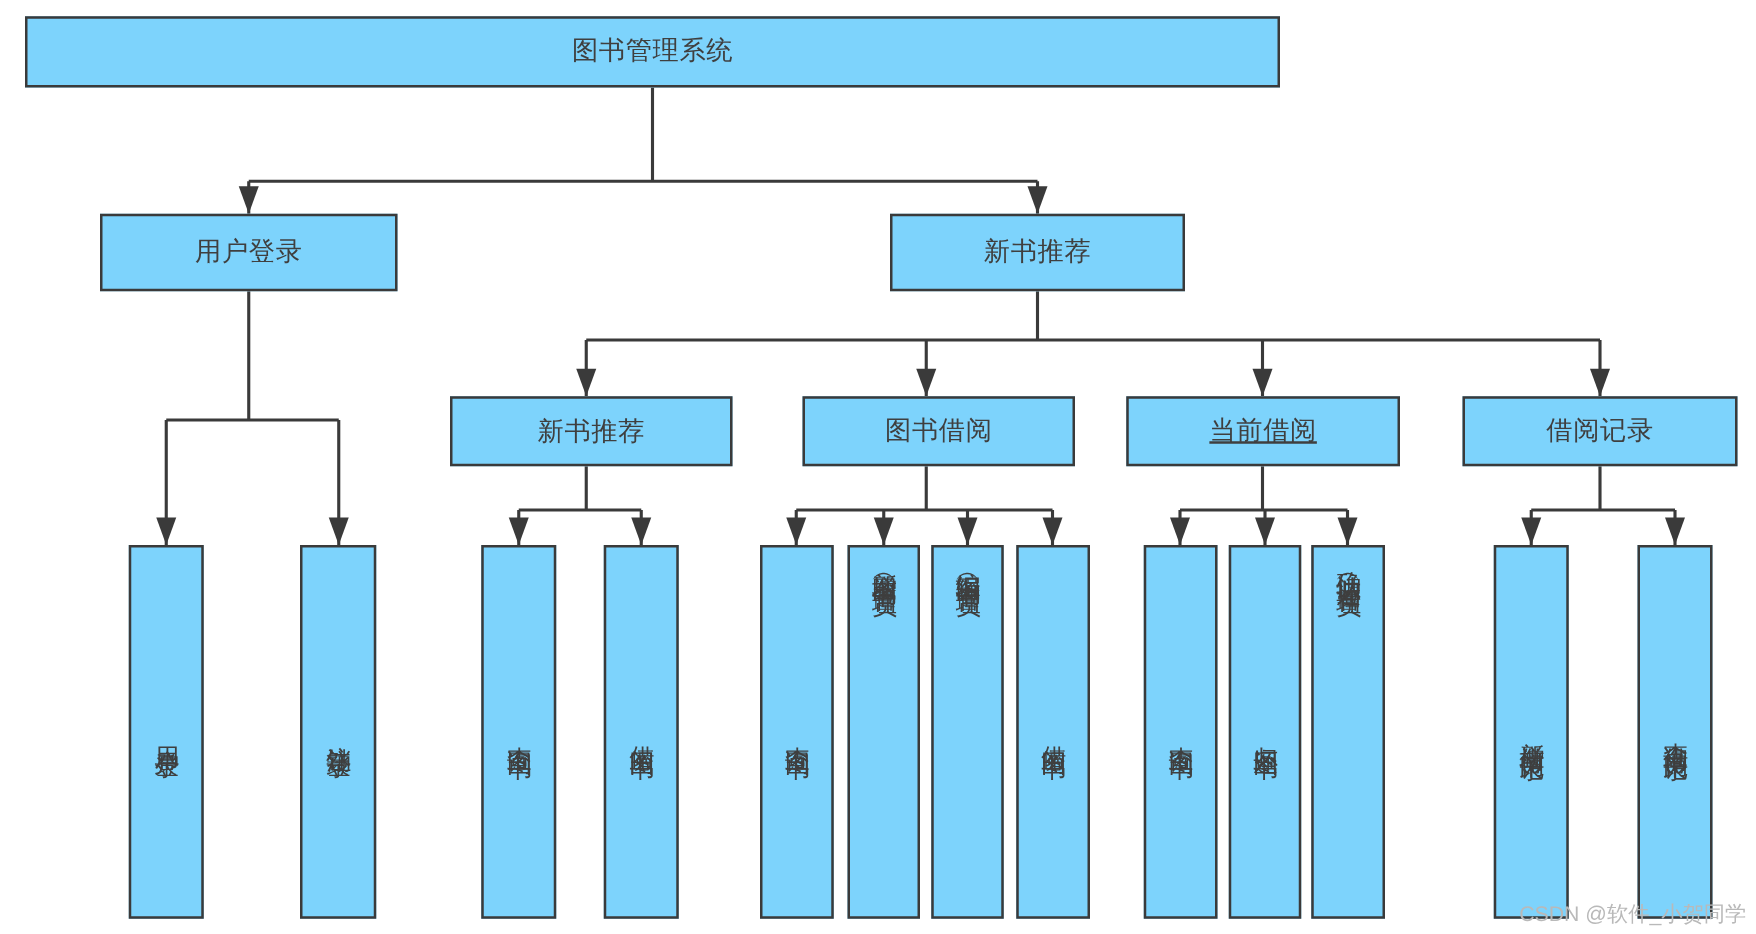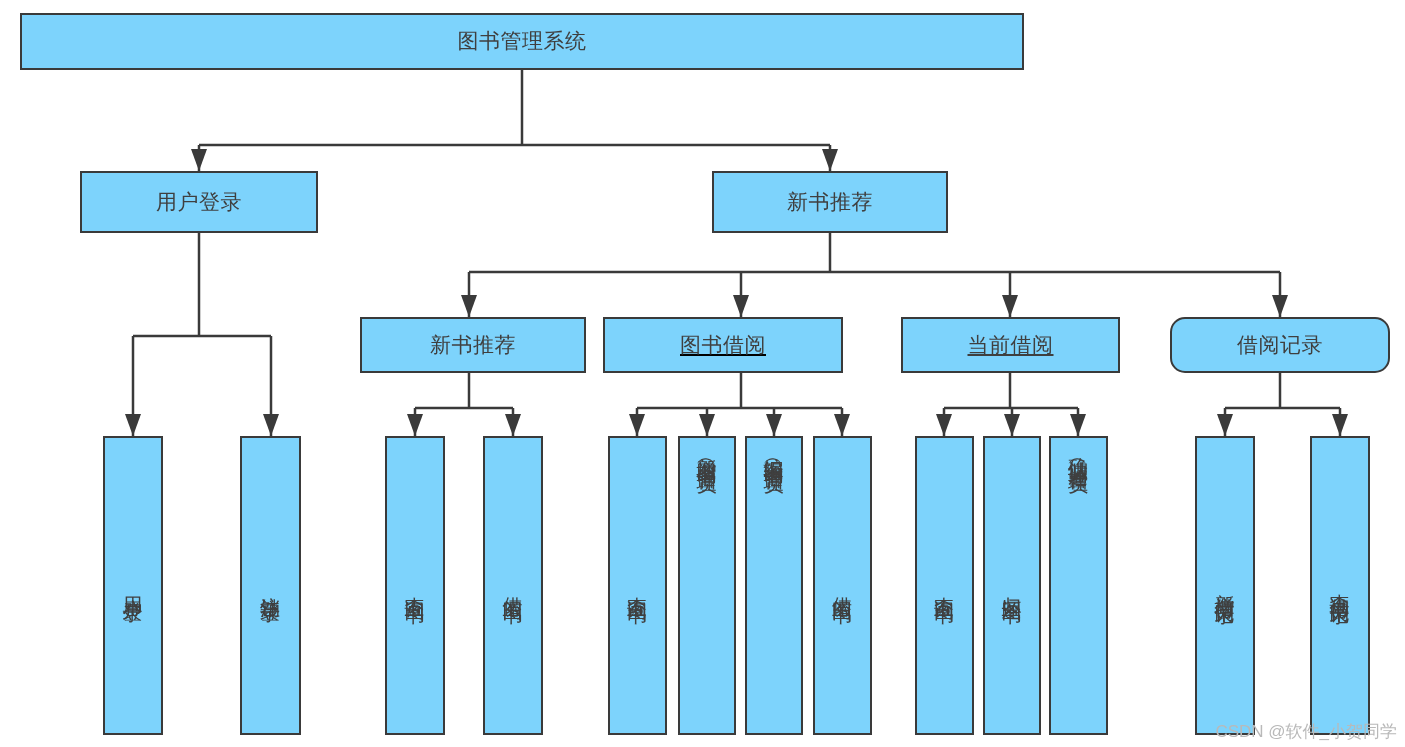--- a/index.html
+++ b/index.html
@@ -138,27 +138,27 @@
       </div>
       <div class="node-box" style="left: 80px; top: 171px; width: 238px; height: 62px; border-color: rgb(58, 58, 58);">
         <span class="node-label" style="color: rgb(63, 63, 63);">用户登录</span>
       </div>
       <div class="node-box" style="left: 712px; top: 171px; width: 236px; height: 62px; border-color: rgb(58, 58, 58);">
         <span class="node-label" style="color: rgb(63, 63, 63);">新书推荐</span>
       </div>
       <div class="node-box" style="left: 360px; top: 317px; width: 226px; height: 56px; border-color: rgb(58, 58, 58); font-family: Liberation Serif, serif;">
         <span class="node-label" style="color: rgb(63, 63, 63);">新书推荐</span>
       </div>
-      <div class="node-box" style="left: 603px; top: 317px; width: 240px; height: 56px; border-color: rgb(58, 58, 58); text-decoration: underline;">
+      <div class="node-box" style="left: 642px; top: 317px; width: 218px; height: 56px; border-color: rgb(58, 58, 58);">
         <span class="node-label" style="color: rgb(63, 63, 63);">图书借阅</span>
       </div>
       <div class="node-box" style="left: 901px; top: 317px; width: 219px; height: 56px; border-color: rgb(58, 58, 58);">
         <span class="node-label" style="color: rgb(63, 63, 63); text-decoration: underline;">当前借阅</span>
       </div>
-      <div class="node-box" style="left: 1170px; top: 317px; width: 220px; height: 56px; border-color: rgb(58, 58, 58); border-radius: 15px;">
+      <div class="node-box" style="left: 1170px; top: 317px; width: 220px; height: 56px; border-color: rgb(58, 58, 58);">
         <span class="node-label" style="color: rgb(63, 63, 63);">借阅记录</span>
       </div>
       <div class="node-box vertical centered" style="left: 103px; top: 436px; width: 60px; height: 299px; border-color: rgb(58, 58, 58);">
         <span class="node-label" style="color: rgb(63, 63, 63);">用户登录</span>
       </div>
       <div class="node-box vertical centered" style="left: 240px; top: 436px; width: 61px; height: 299px; border-color: rgb(58, 58, 58);">
         <span class="node-label" style="color: rgb(63, 63, 63);">注销登录</span>
       </div>
       <div class="node-box vertical centered" style="left: 385px; top: 436px; width: 60px; height: 299px; border-color: rgb(58, 58, 58);">
         <span class="node-label" style="color: rgb(63, 63, 63);">查询图书</span>

